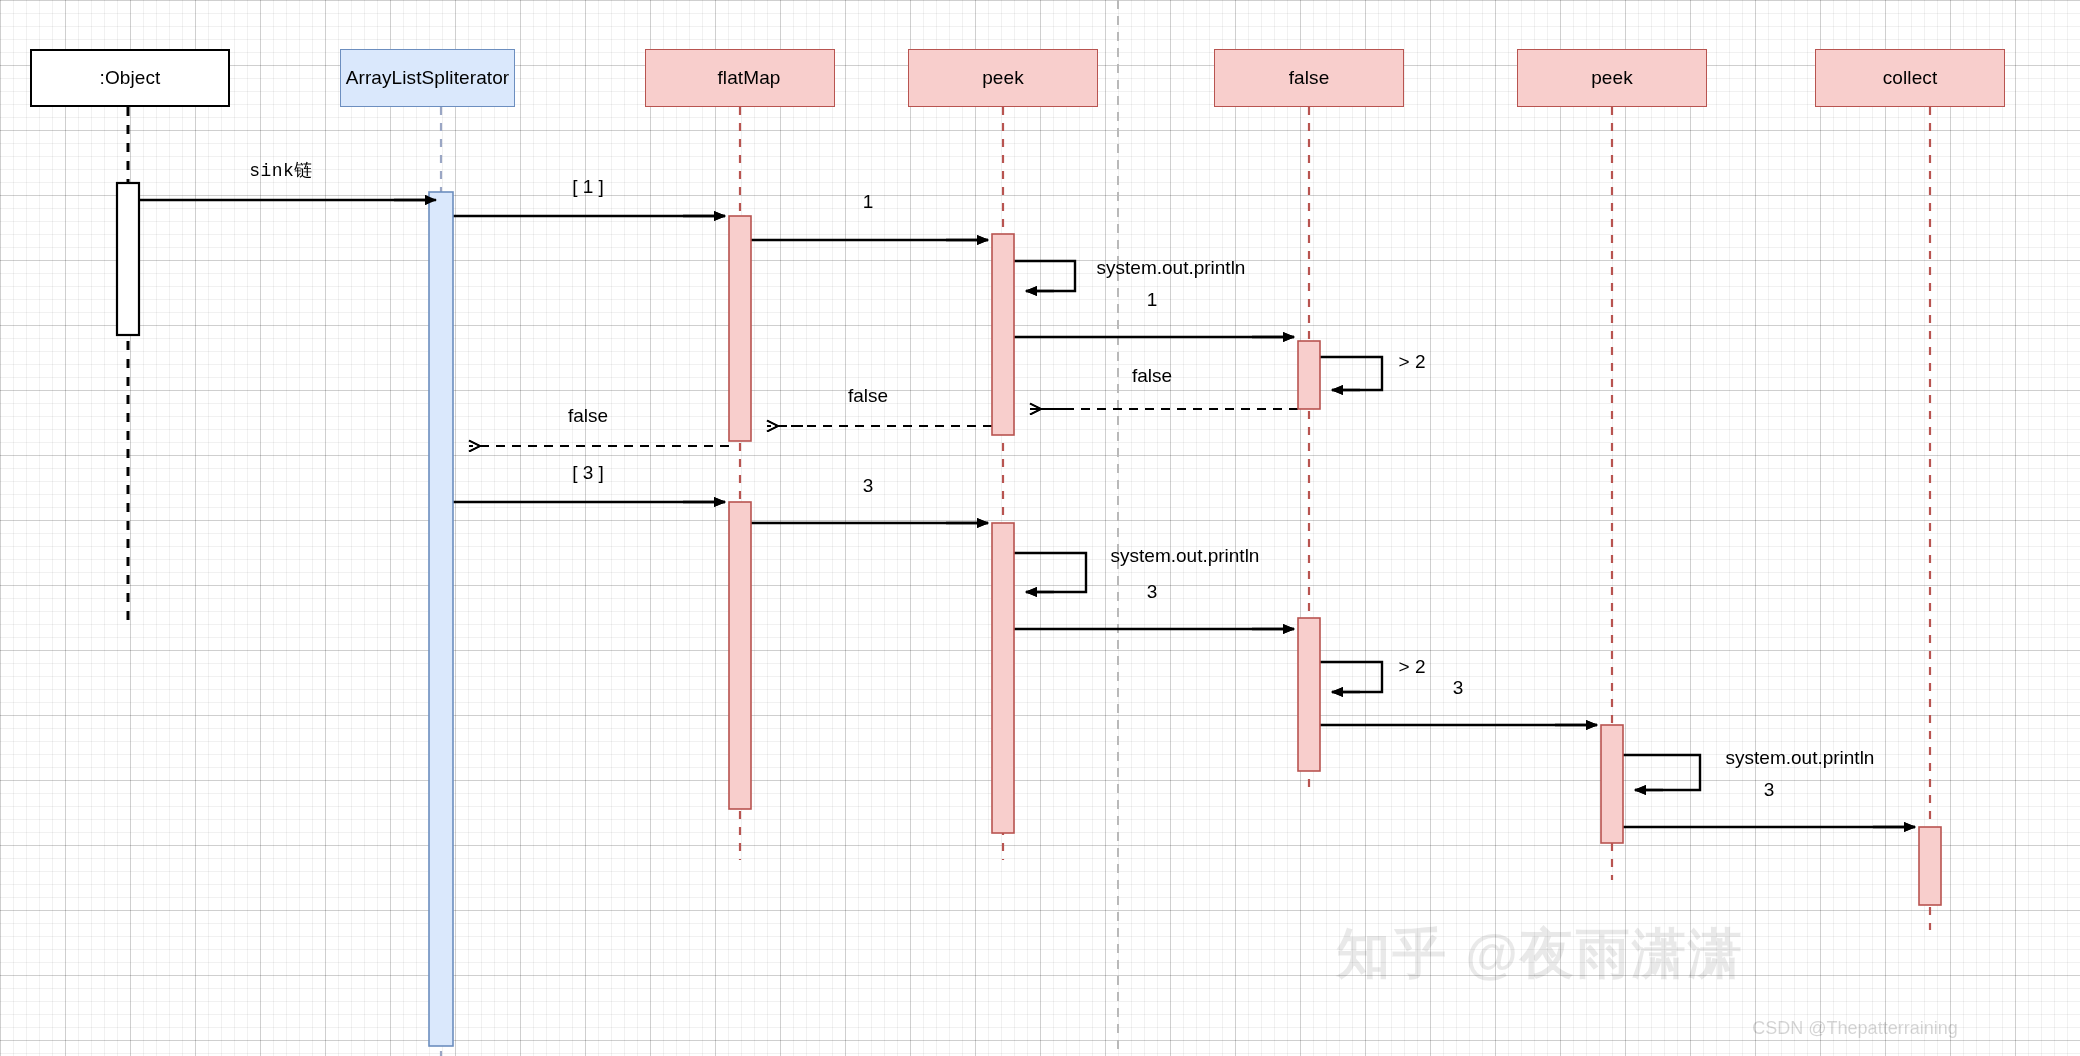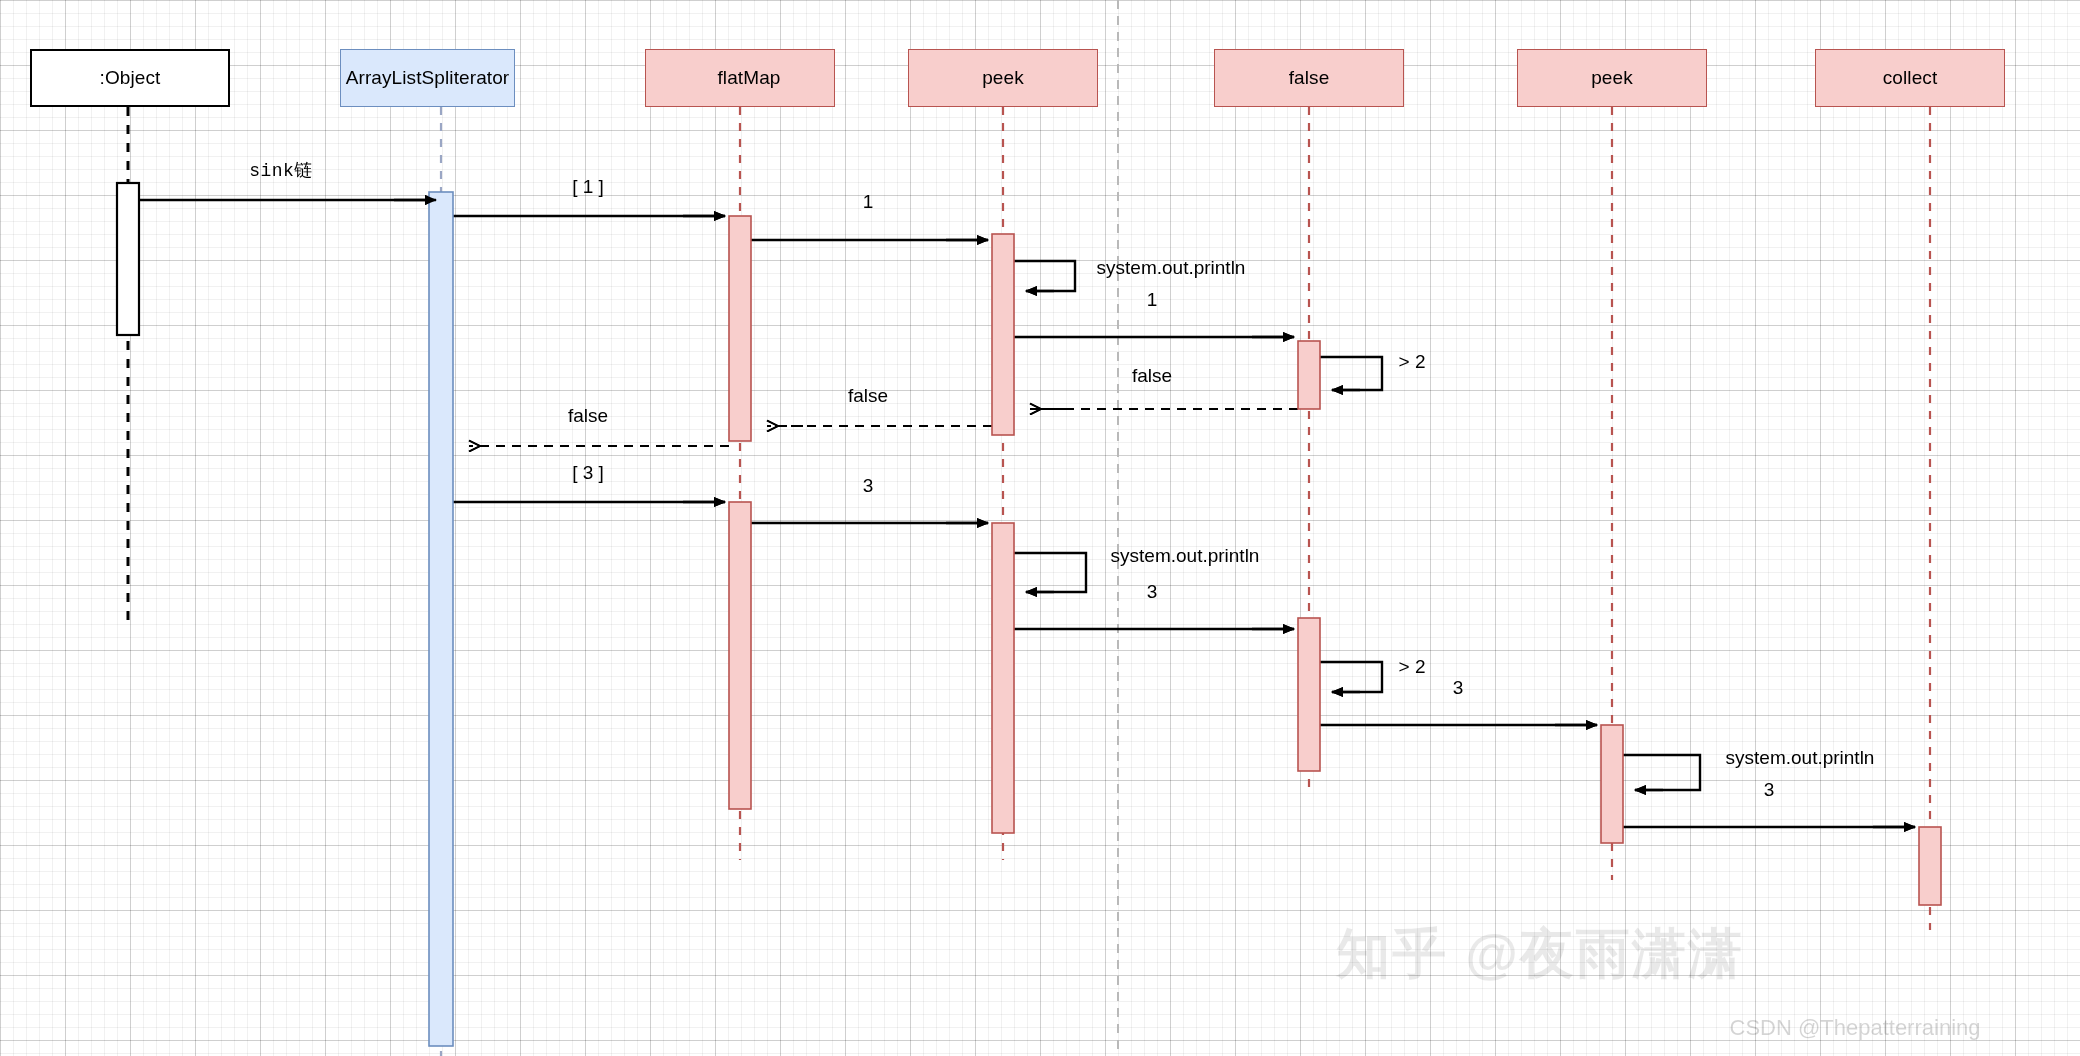--- a/index.html
+++ b/index.html
@@ -65,21 +65,21 @@
   .wm-zhihu {
     position: absolute;
     font-size: 54px;
     font-weight: bold;
     color: rgba(0,0,0,0.085);
     white-space: nowrap;
     letter-spacing: 2px;
   }
   .wm-csdn {
     position: absolute;
-    font-size: 22px;
+    font-size: 18px;
     color: rgba(0,0,0,0.17);
     white-space: nowrap;
   }
 </style>
 </head>
 <body>
 
 <div id="canvas">
 
   <svg id="svg-layer" viewBox="0 0 2080 1056" xmlns="http://www.w3.org/2000/svg">

